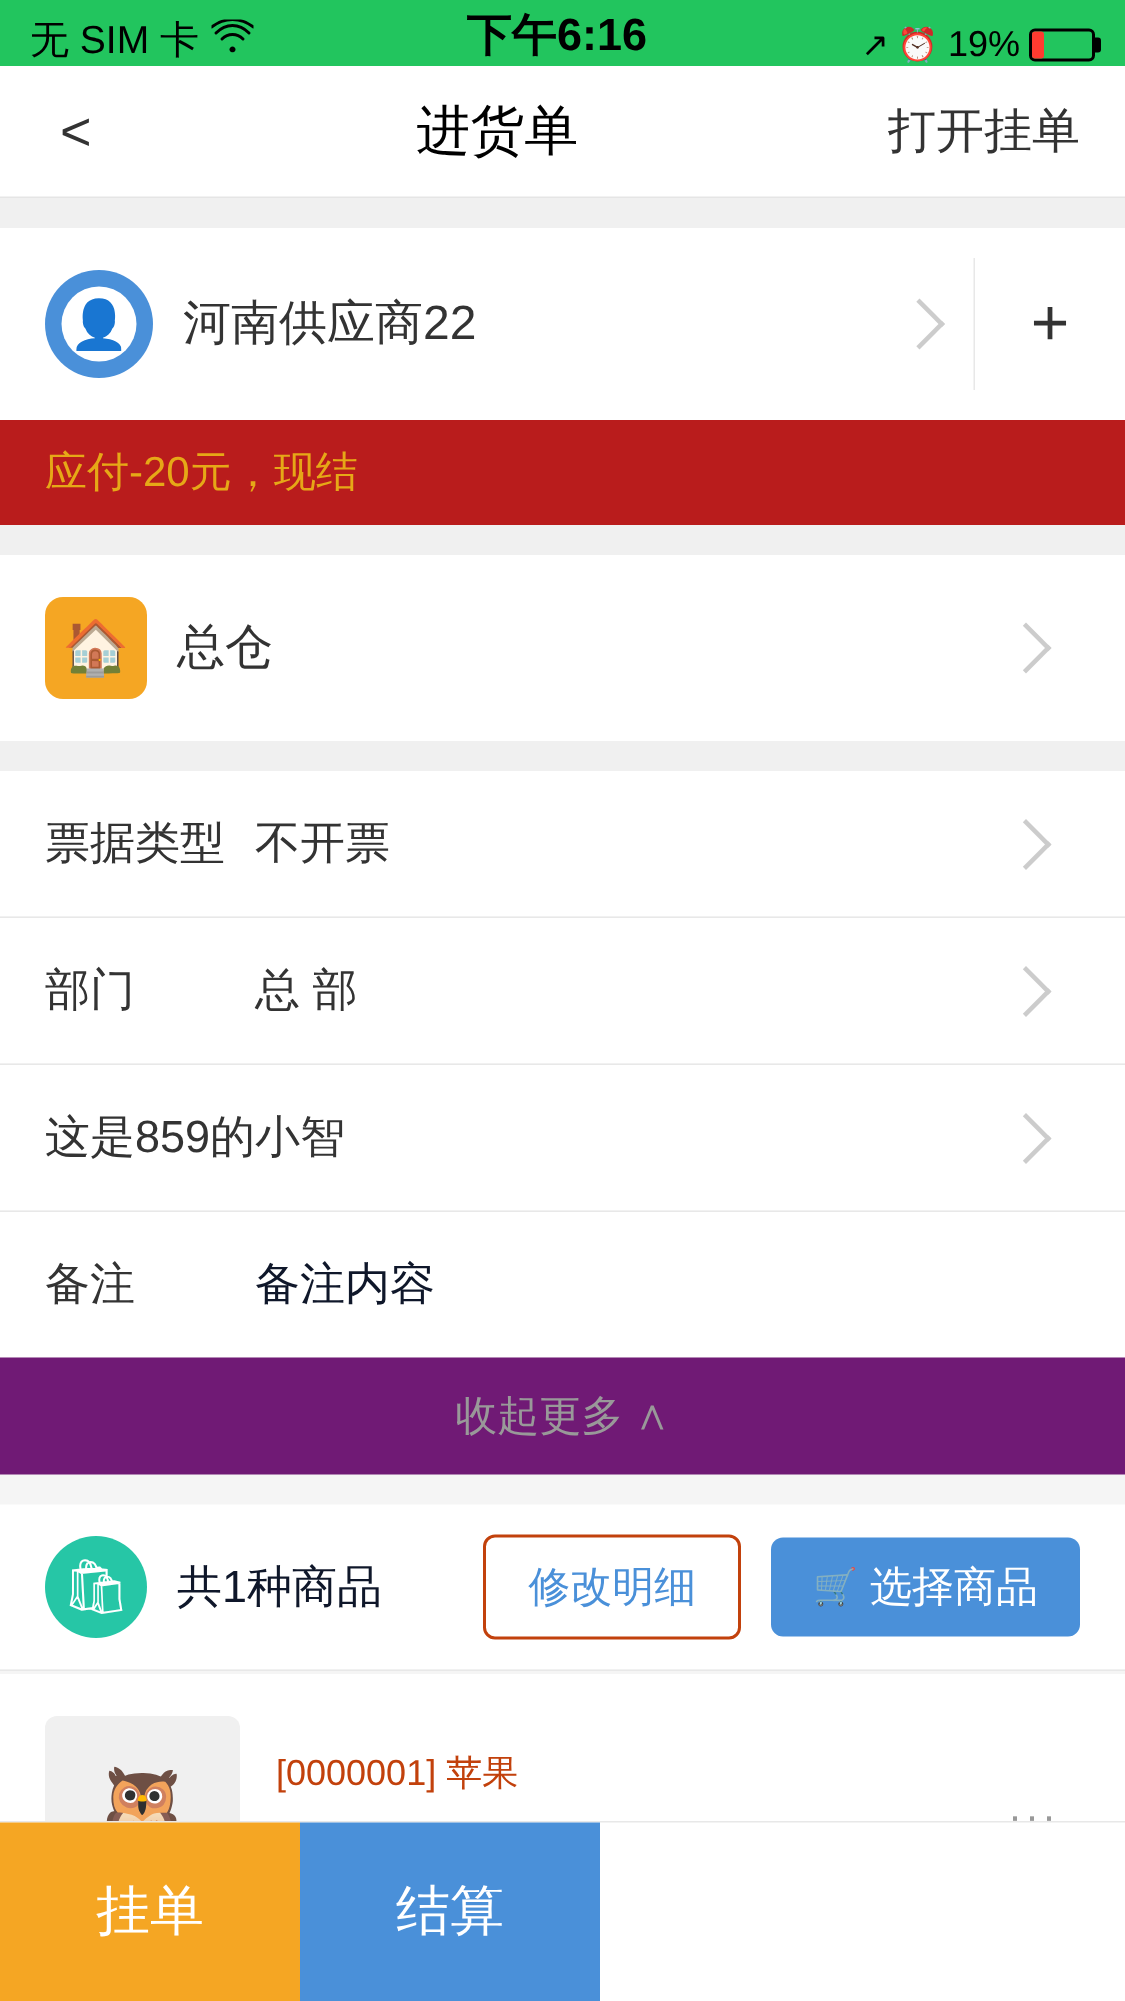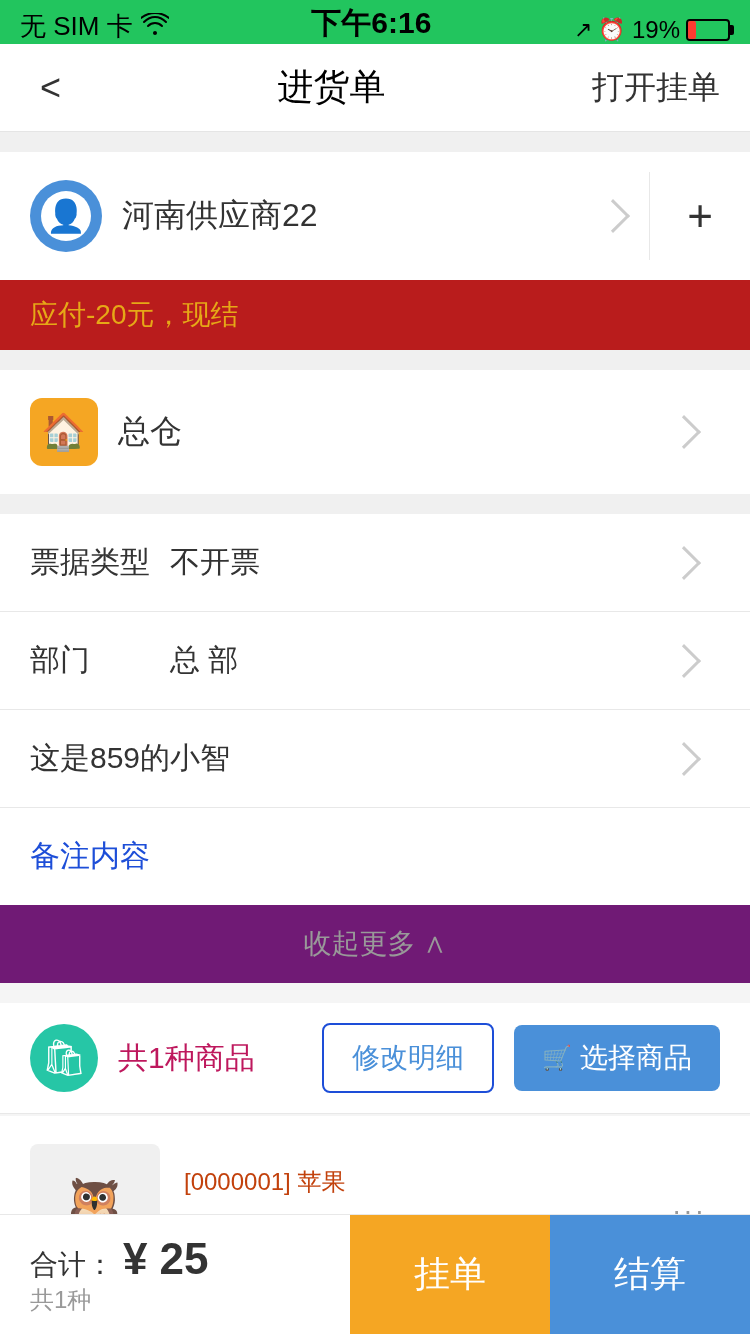--- a/index.html
+++ b/index.html
@@ -156,21 +156,21 @@
       width: 140px;
       flex-shrink: 0;
     }
     .form-value {
       font-size: 30px;
       color: #333;
       flex: 1;
     }
     .form-placeholder {
       font-size: 30px;
-      color: #1d4ed8;
+      color: #0f172a;
       flex: 1;
     }
 
     
     .collapse-bar {
       background: #701a75;
       text-align: center;
       padding: 20px 0;
       font-size: 28px;
       color: #999;
@@ -184,23 +184,23 @@
       align-items: center;
       padding: 20px 30px;
       gap: 20px;
       margin-top: 20px;
     }
     .product-icon-wrap {
       width: 68px; height: 68px; border-radius: 50%;
       background: #26c6a6;
       display: flex; align-items: center; justify-content: center;
     }
-    .product-count { flex: 1; font-size: 30px; color: #be185d; }
+    .product-count { flex: 1; font-size: 30px; color: #0f172a; }
     .btn-outline {
-      border: 2px solid #1d4ed8;
+      border: 2px solid #c2410c;
       border-radius: 8px;
       padding: 14px 28px;
       font-size: 28px;
       color: #4a90d9;
       background: #fff;
       cursor: pointer;
     }
     .btn-blue {
       border: none;
       border-radius: 8px;
@@ -348,20 +348,21 @@
 </div>
 <div class="thin-divider"></div>
 
 <div class="form-row">
   <span class="form-value">这是859的小智</span>
   <div class="chevron-right"></div>
 </div>
 <div class="thin-divider"></div>
 
 <div class="form-row">
+  <span class="form-key">备注</span>
   <span class="form-placeholder">备注内容</span>
 </div>
 
 <div class="collapse-bar">收起更多 ∧</div>
 
 <div class="product-toolbar">
   <div class="product-icon-wrap">
     <span style="font-size:36px; color:#fff;">🛍</span>
   </div>
   <span class="product-count">共1种商品</span>
@@ -392,22 +393,15 @@
     </div>
   </div>
   <div class="more-btn">
     <span class="dots">···</span>
   </div>
 </div>
 
 <div class="bottom-spacer"></div>
 
 <div class="bottom-bar">
-  <div class="total-section">
-    <div>
-      <span style="font-size:28px;color:#333;">合计：</span>
-      <span style="font-size:44px;font-weight:600;color:#333;">¥ 25</span>
-    </div>
-    <div style="font-size:24px;color:#999;">共1种</div>
-  </div>
   <div class="hang-btn">挂单</div>
   <div class="checkout-btn">结算</div>
 </div>
 
 </body></html>

